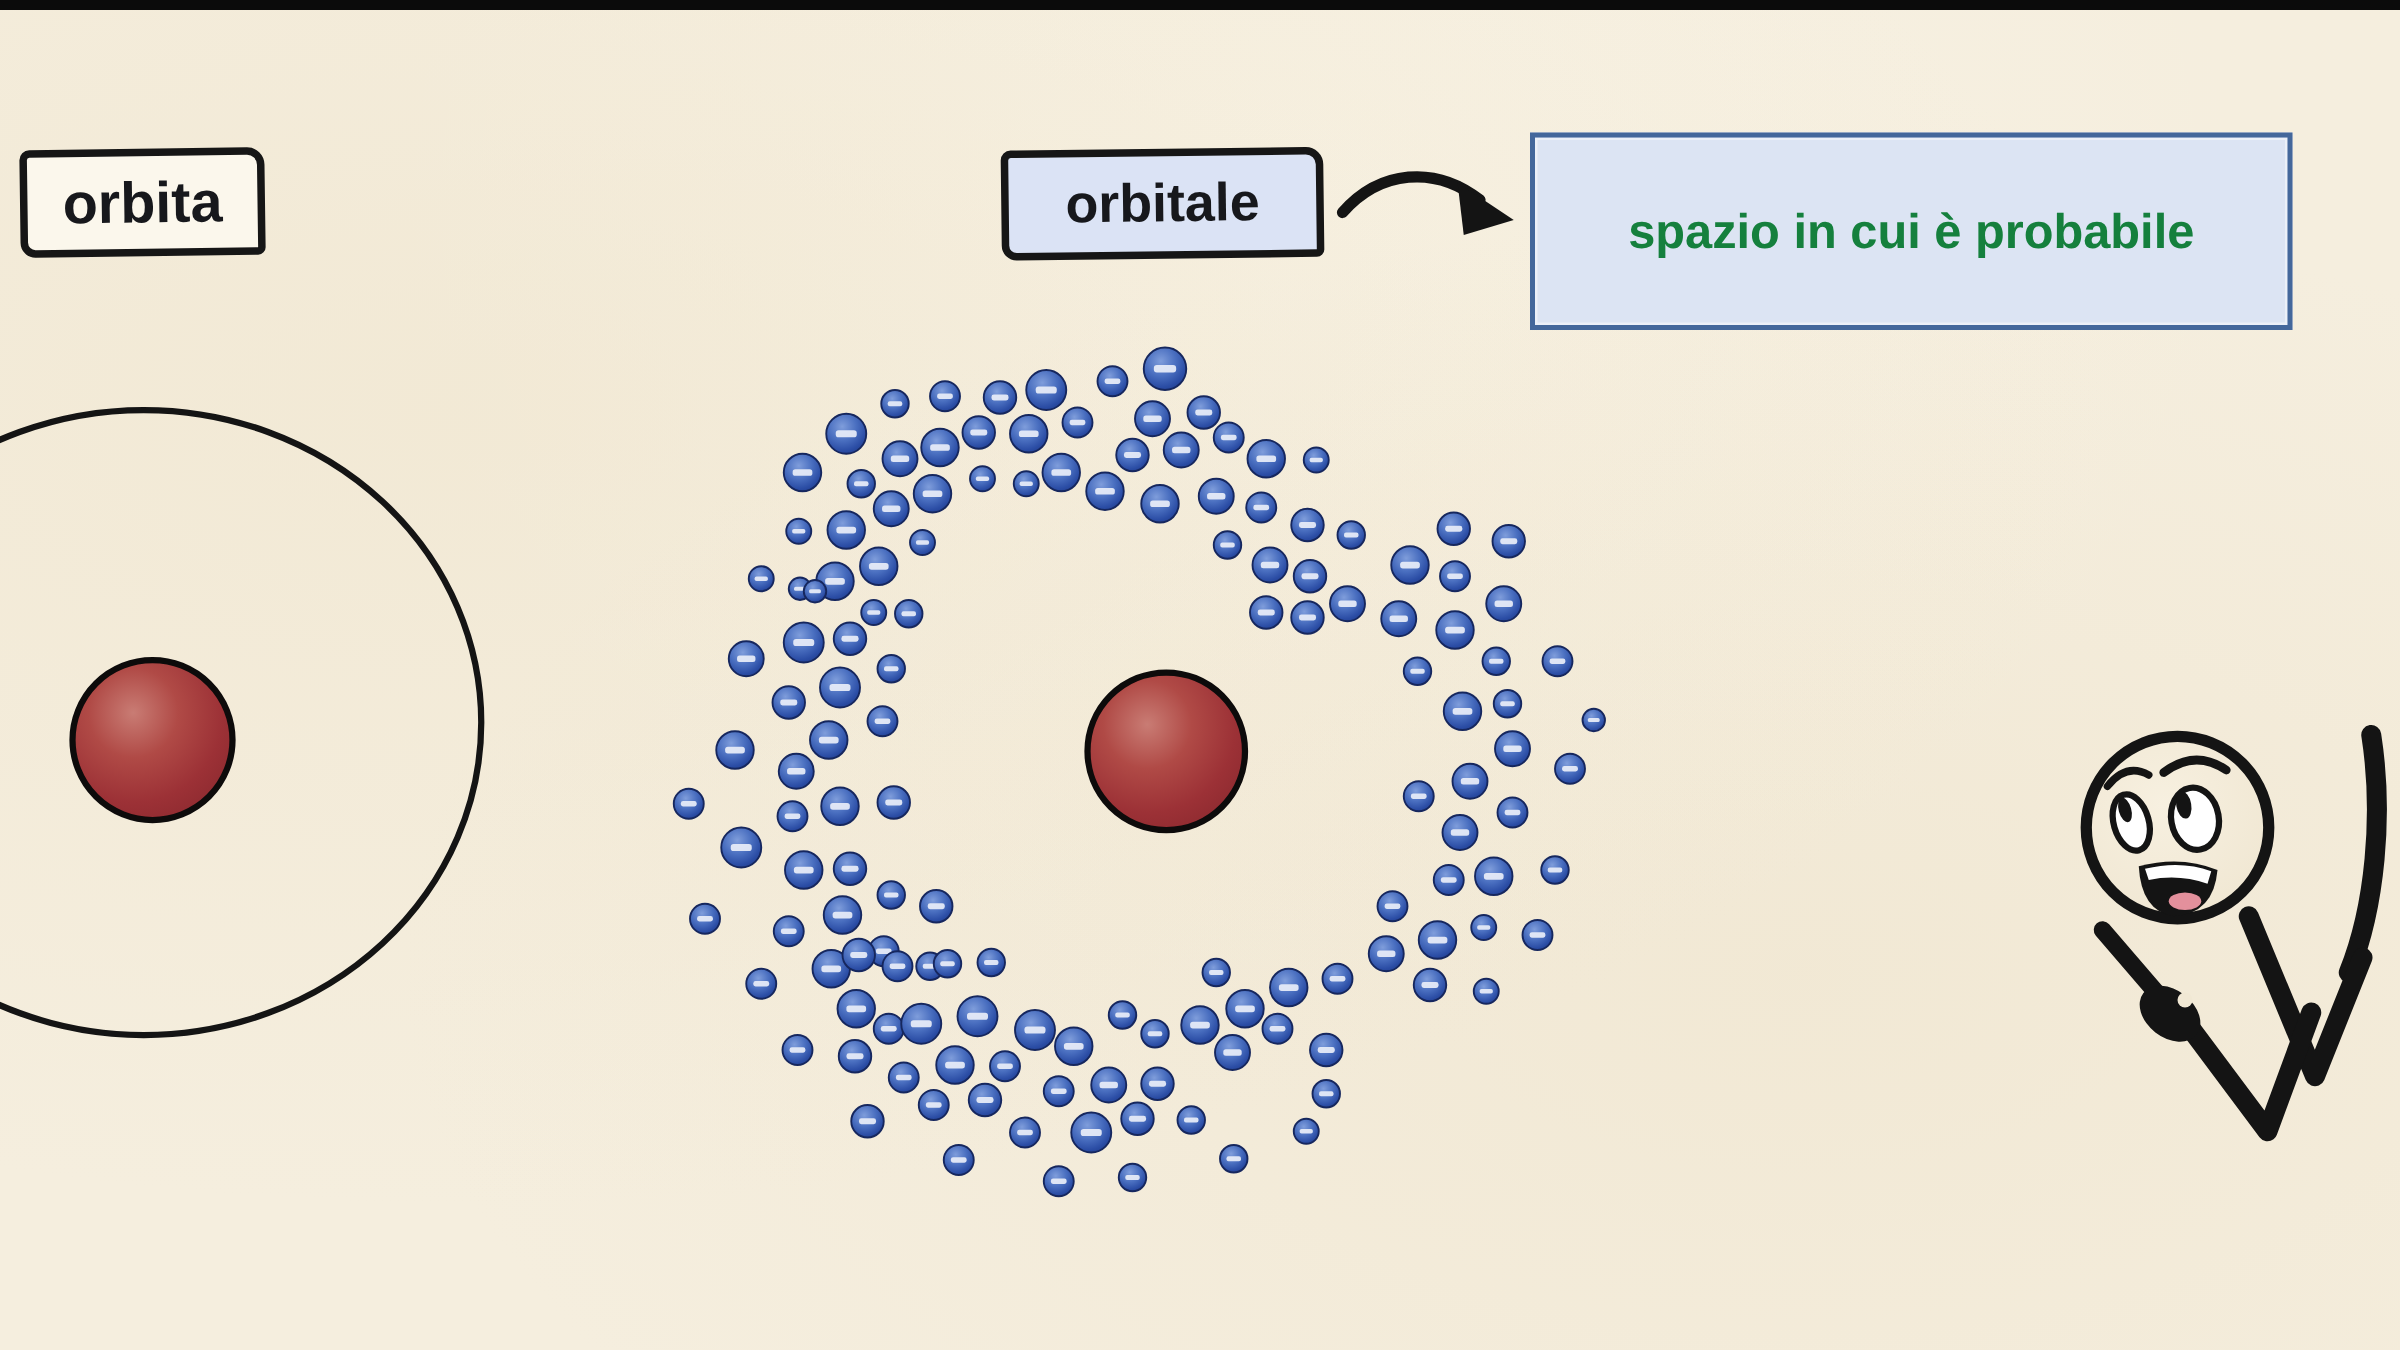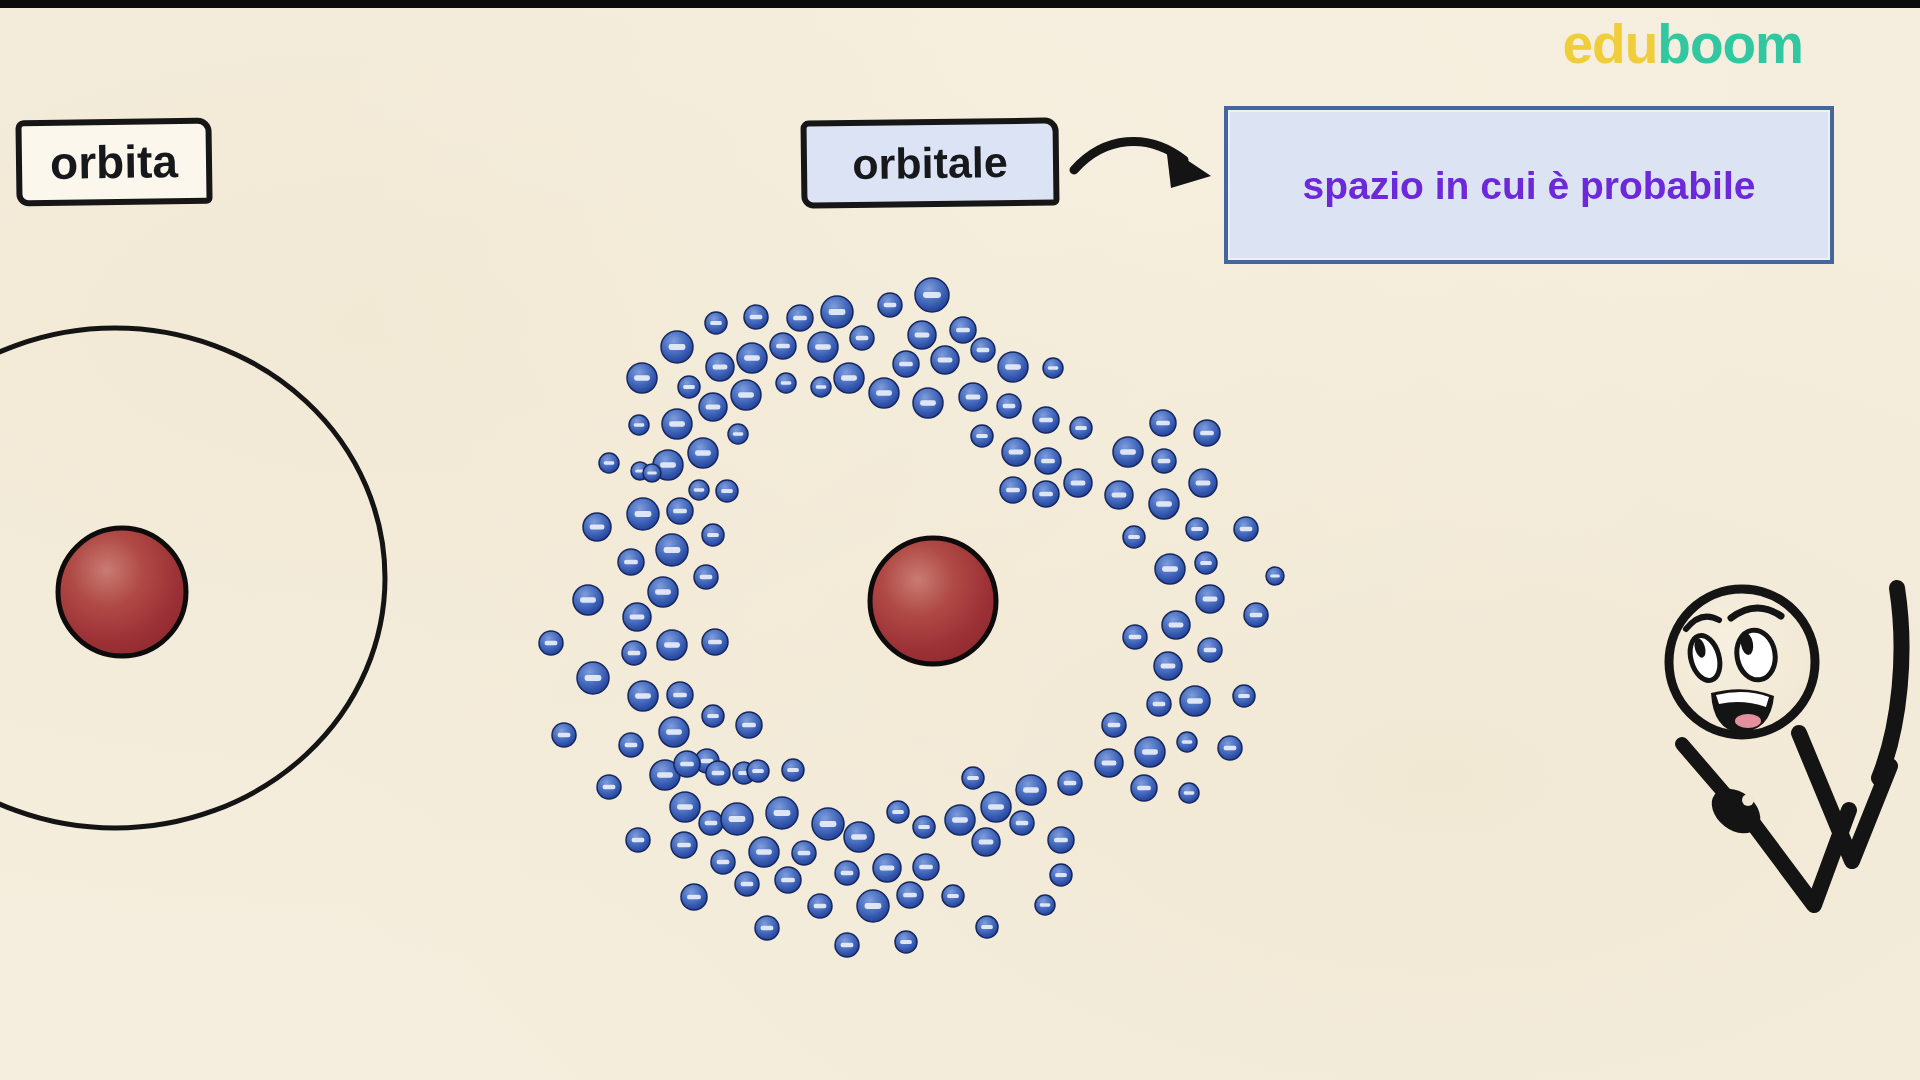--- a/index.html
+++ b/index.html
@@ -16,21 +16,21 @@
   #logo{position:absolute;top:12px;right:117px;font-size:55px;font-weight:700;letter-spacing:-1px;}
   .hand-box{
     position:absolute;display:flex;align-items:center;justify-content:center;
     border:6px solid #161616;background:#fbf7ec;color:#17181c;font-weight:700;
     border-radius:8px 14px 6px 12px;box-sizing:border-box;
   }
   #orbita-box{left:16px;top:119px;width:196px;height:86px;font-size:46px;transform:rotate(-0.8deg);}
   #orbitale-box{left:801px;top:119px;width:258px;height:88px;font-size:43px;background:#dbe3f5;transform:rotate(-0.7deg);}
   #def-box{
     position:absolute;left:1224px;top:106px;width:610px;height:158px;box-sizing:border-box;
-    background:#dce4f3;border:4px solid #44679b;color:#6d28d9;
+    background:#dce4f3;border:4px solid #44679b;color:#15803d;
     display:flex;flex-direction:row;align-items:center;justify-content:center;
     font-weight:700;font-size:39px;line-height:51px;text-align:center;
     box-shadow:inset 0 0 0 2px rgba(255,255,255,.45);
   }
   #scene{position:absolute;left:0;top:0;}
 </style>
 </head>
 <body>
 
 <div id="stage">
@@ -383,23 +383,20 @@
       <g>
         <path d="M 1682 744 L 1725 794" fill="none" stroke="#141414" stroke-width="14" stroke-linecap="round"></path>
         <ellipse cx="1736" cy="811" rx="27" ry="19" fill="#141414" transform="rotate(38 1736 811)"></ellipse>
         <circle cx="1748" cy="800" r="6" fill="#f1e8d4"></circle>
       </g>
     </g>
   </svg>
 
   <div id="top-bar"></div>
 
-  <div id="logo">
-    <span style="color:#f0cd3a">edu</span><span style="color:#31c7a0">boom</span>
-  </div>
 
   <div id="orbita-box" class="hand-box">
     <span>orbita</span>
   </div>
 
   <div id="orbitale-box" class="hand-box">
     <span>orbitale</span>
   </div>
 
   <div id="def-box">

